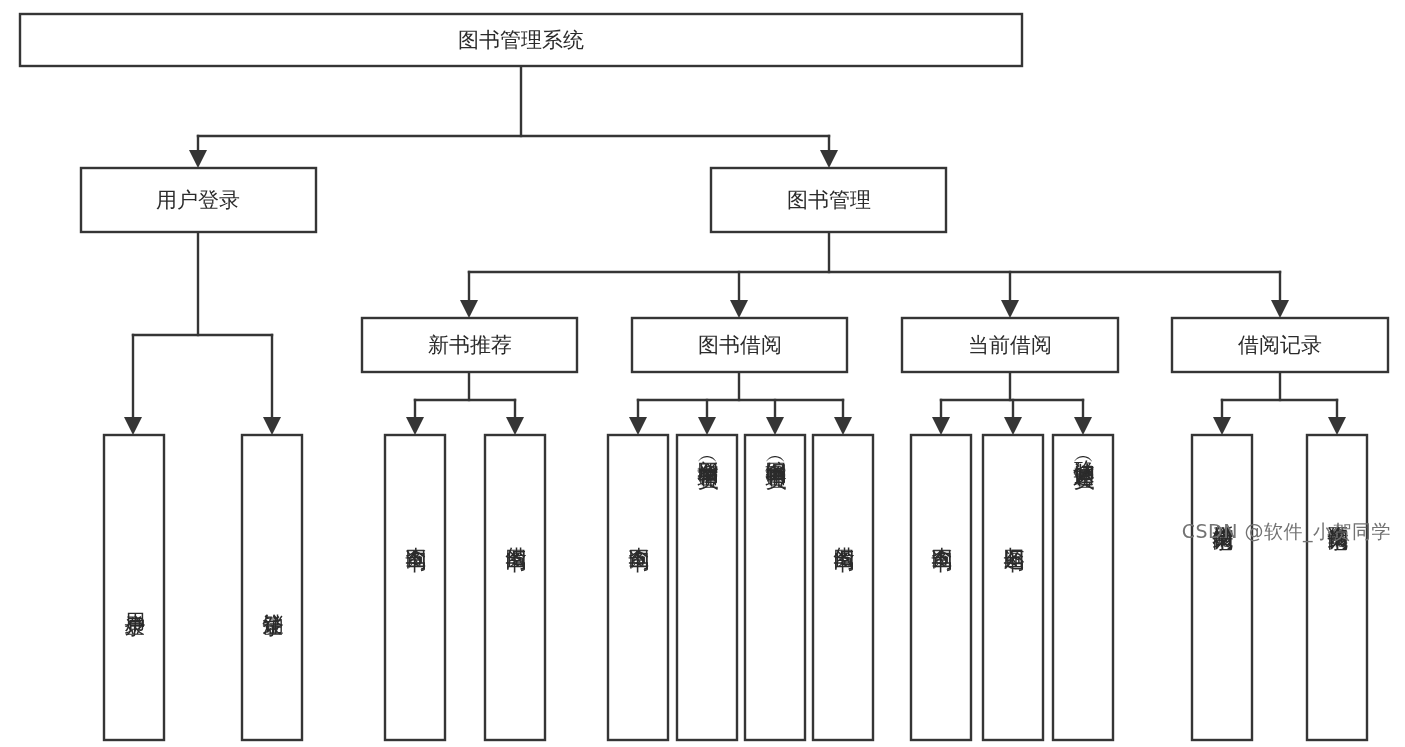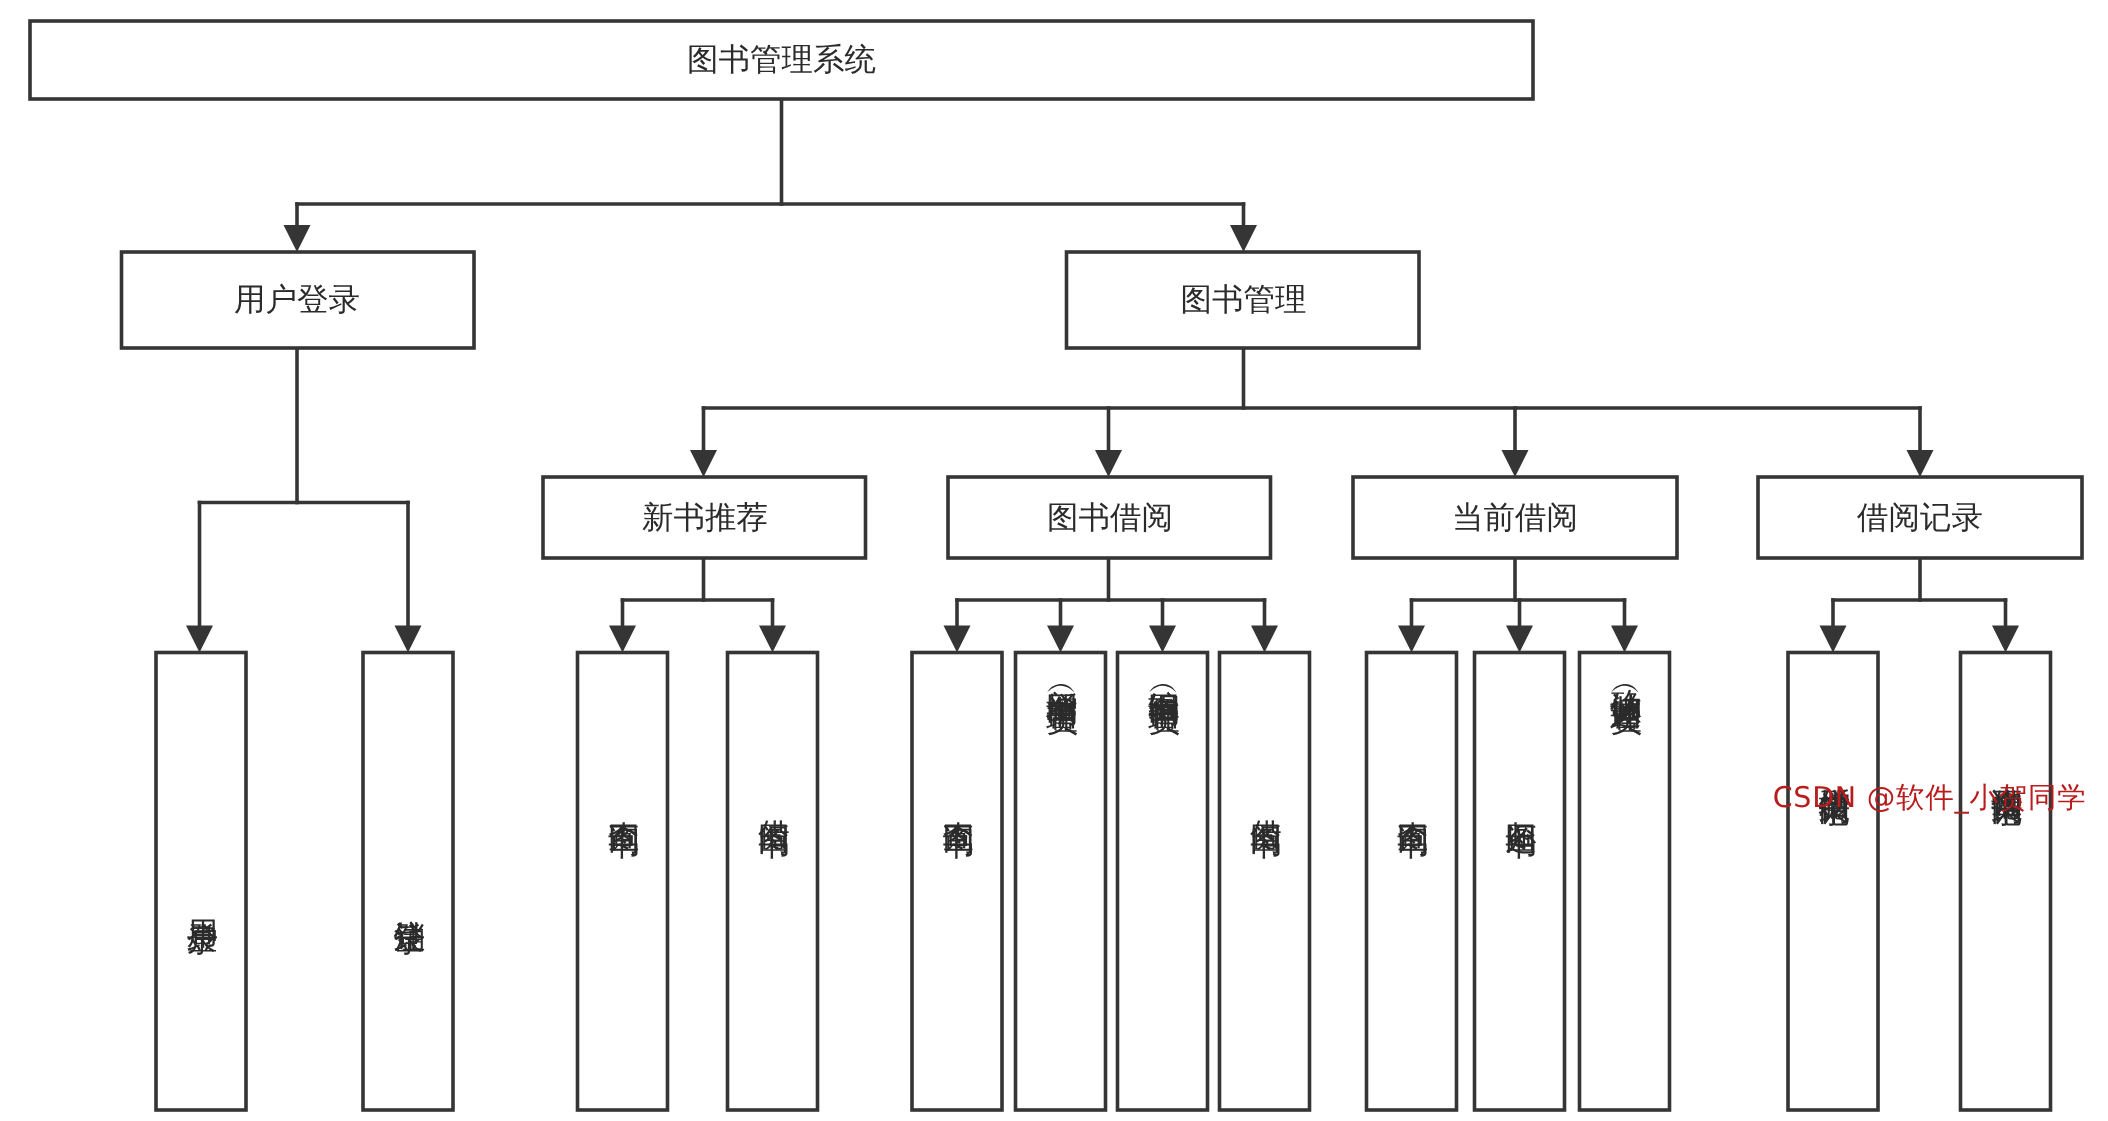--- a/index.html
+++ b/index.html
@@ -61,21 +61,21 @@
     letter-spacing: 1.5px;
     white-space: nowrap;
     pointer-events: none;
   }
   .watermark {
     position: absolute;
     right: 14px;
     bottom: 4px;
     font-family: "DejaVu Sans", "Liberation Sans", sans-serif;
     font-size: 19px;
-    color: #b91c1c;
+    color: #737373;
     white-space: nowrap;
     letter-spacing: 0.5px;
   }
 </style>
 </head>
 <body>
 
 <div id="diagram-root">
 
   <svg class="diagram-canvas" viewBox="0 0 1405 747">

